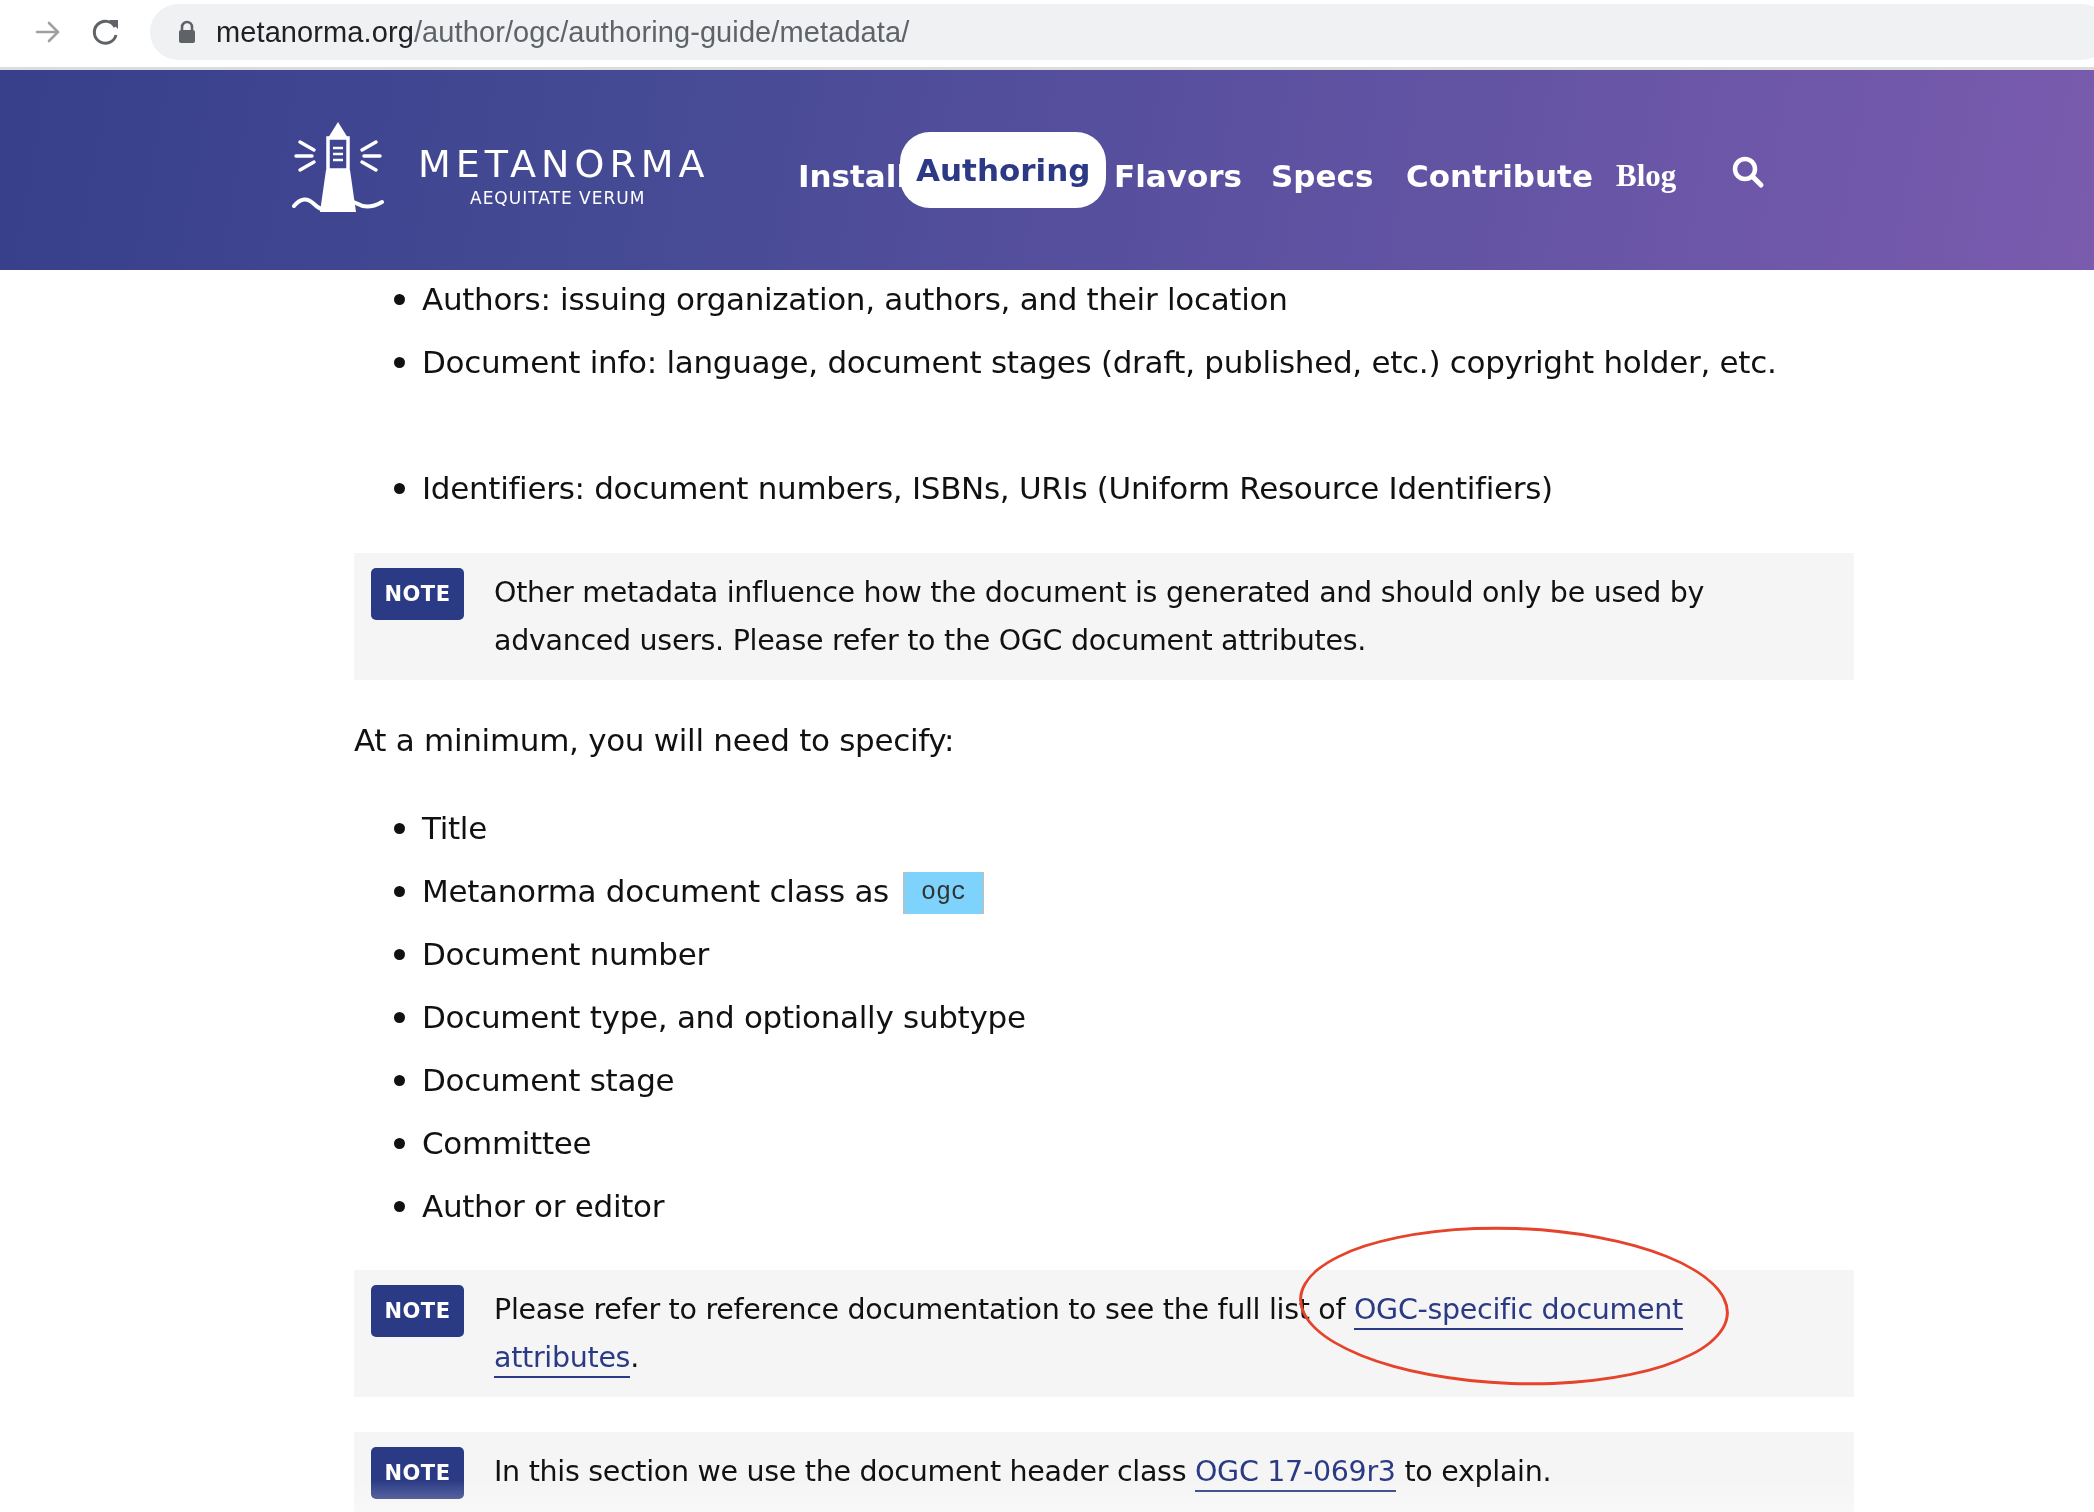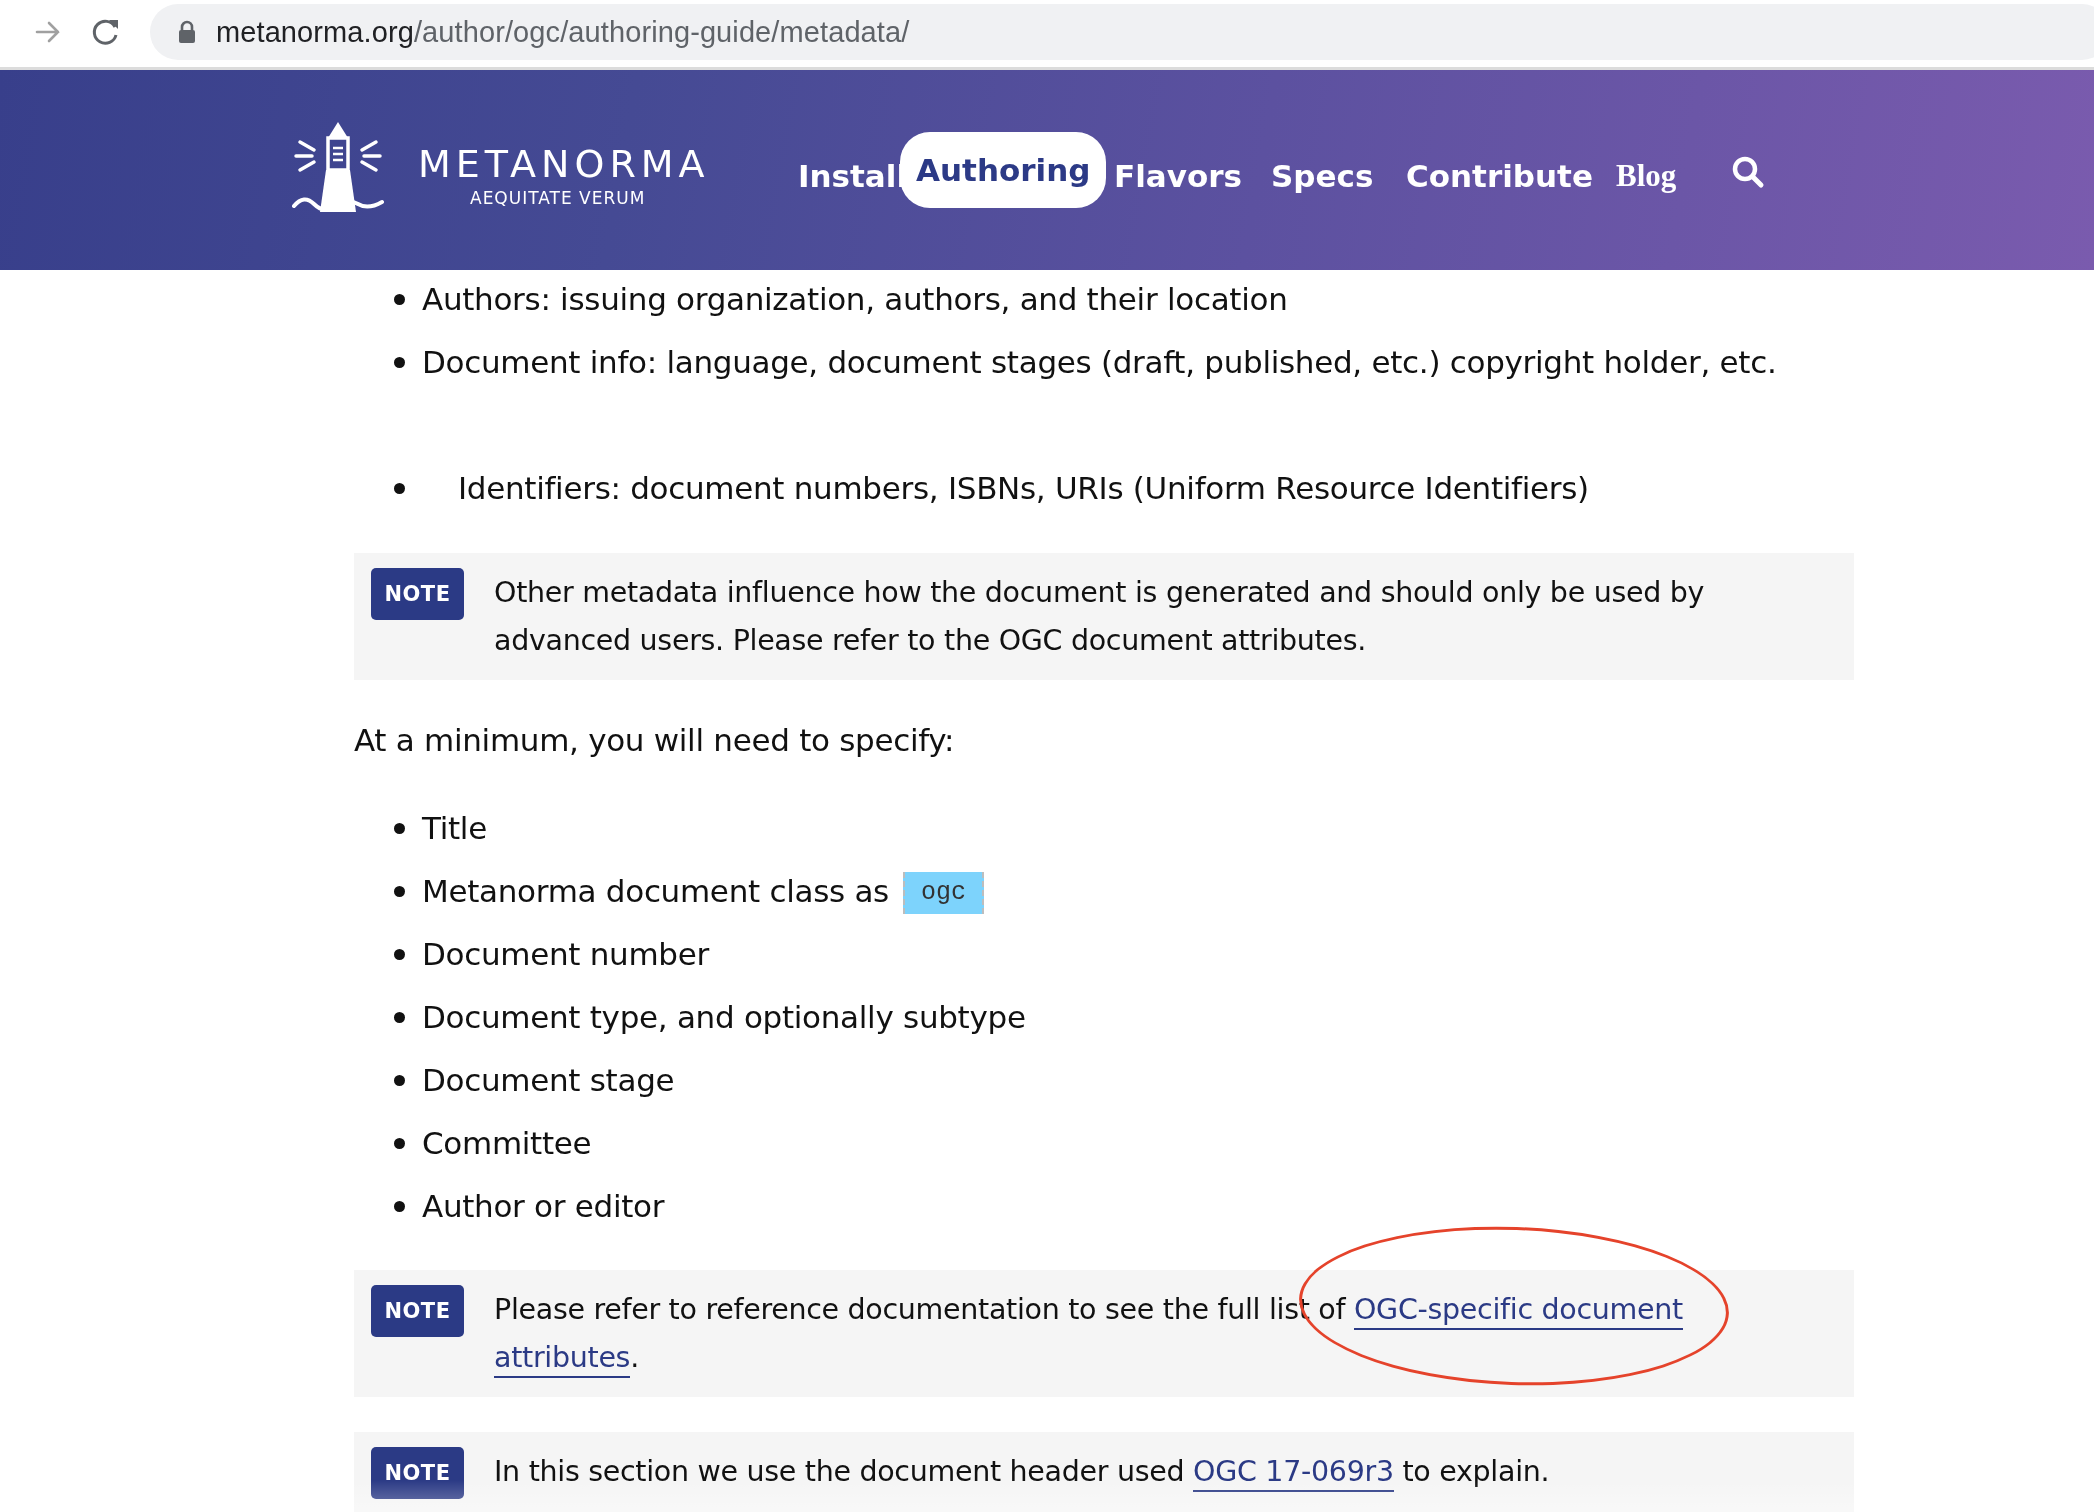--- a/index.html
+++ b/index.html
@@ -187,21 +187,21 @@
 <div class="content">
 
   <div class="bullet-item" style="top:11px;">
     <span class="bullet-dot"></span>
     <span class="txt">Authors: issuing organization, authors, and their location</span>
   </div>
   <div class="bullet-item" style="top:74px;">
     <span class="bullet-dot"></span>
     <span class="txt">Document info: language, document stages (draft, published, etc.) copyright holder, etc.</span>
   </div>
-  <div class="bullet-item" style="top:200px;gap:36px;">
+  <div class="bullet-item" style="top:200px;">
     <span class="bullet-dot"></span>
     <span class="txt">Identifiers: document numbers, ISBNs, URIs (Uniform Resource Identifiers)</span>
   </div>
 
   <div class="note-box" style="top:283px; height:127px;">
     <div class="note-badge">NOTE</div>
     <div class="note-line txt" style="top:64px;">advanced users. Please refer to the OGC document attributes.</div>
     <div class="note-line txt" style="top:16px;">Other metadata influence how the document is generated and should only be used by</div>
   </div>
 
@@ -243,19 +243,19 @@
       <span>Please refer to reference documentation to see the full list of </span><a class="link">OGC-specific document</a>
     </div>
     <div class="note-line txt" style="top:64px;">
       <a class="link">attributes</a><span>.</span>
     </div>
   </div>
 
   <div class="note-box" style="top:1162px; height:90px;">
     <div class="note-badge">NOTE</div>
     <div class="note-line txt" style="top:16px;">
-      <span>In this section we use the document header used </span><a class="link">OGC 17-069r3</a><span> to explain.</span>
+      <span>In this section we use the document header class </span><a class="link">OGC 17-069r3</a><span> to explain.</span>
     </div>
   </div>
 </div>
 
 <div class="red-ellipse"></div>
 <div class="bottom-fade"></div>
 
 </body></html>

